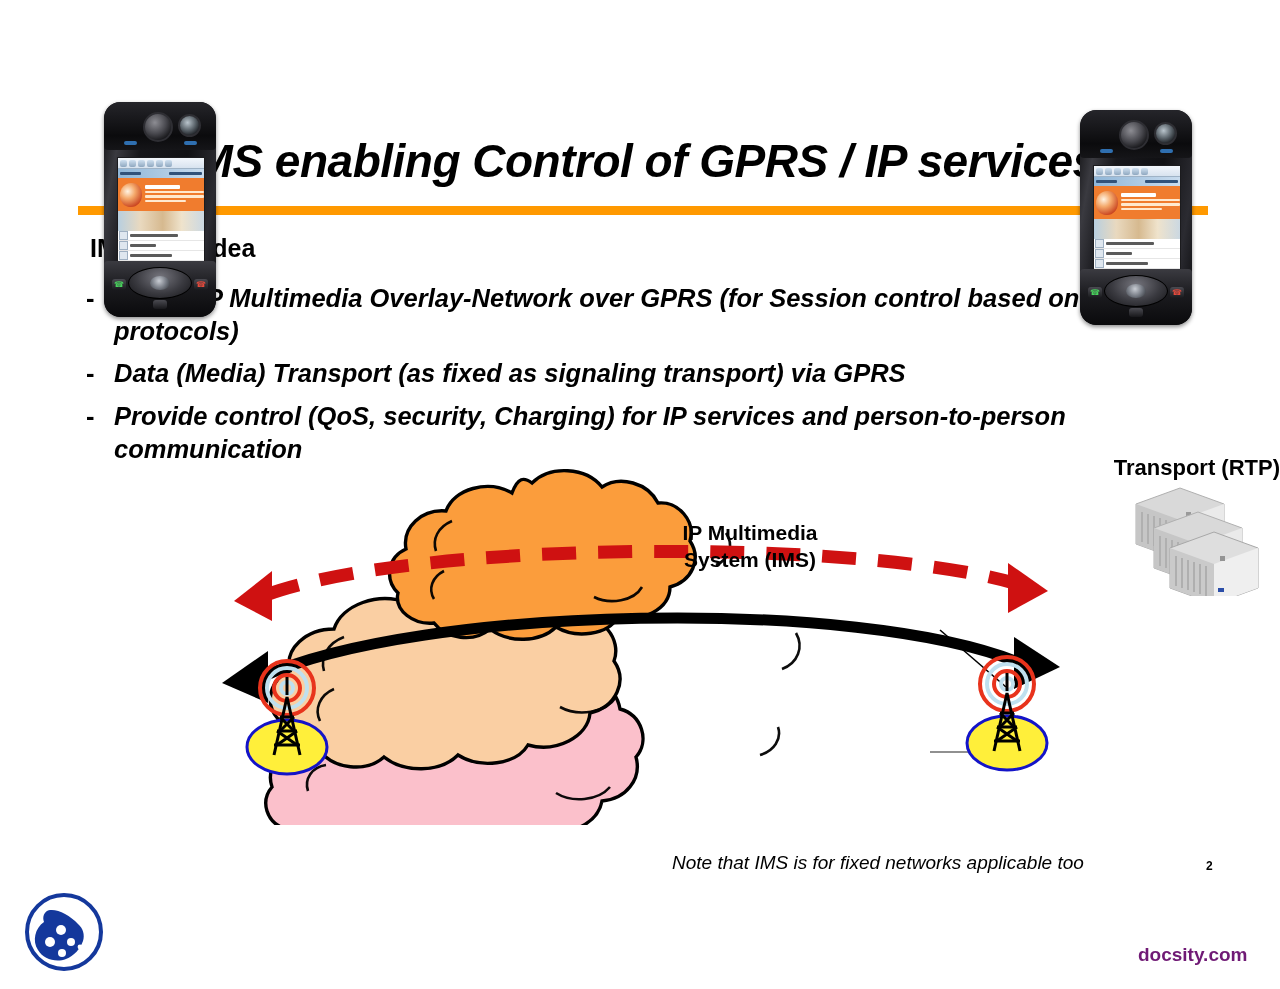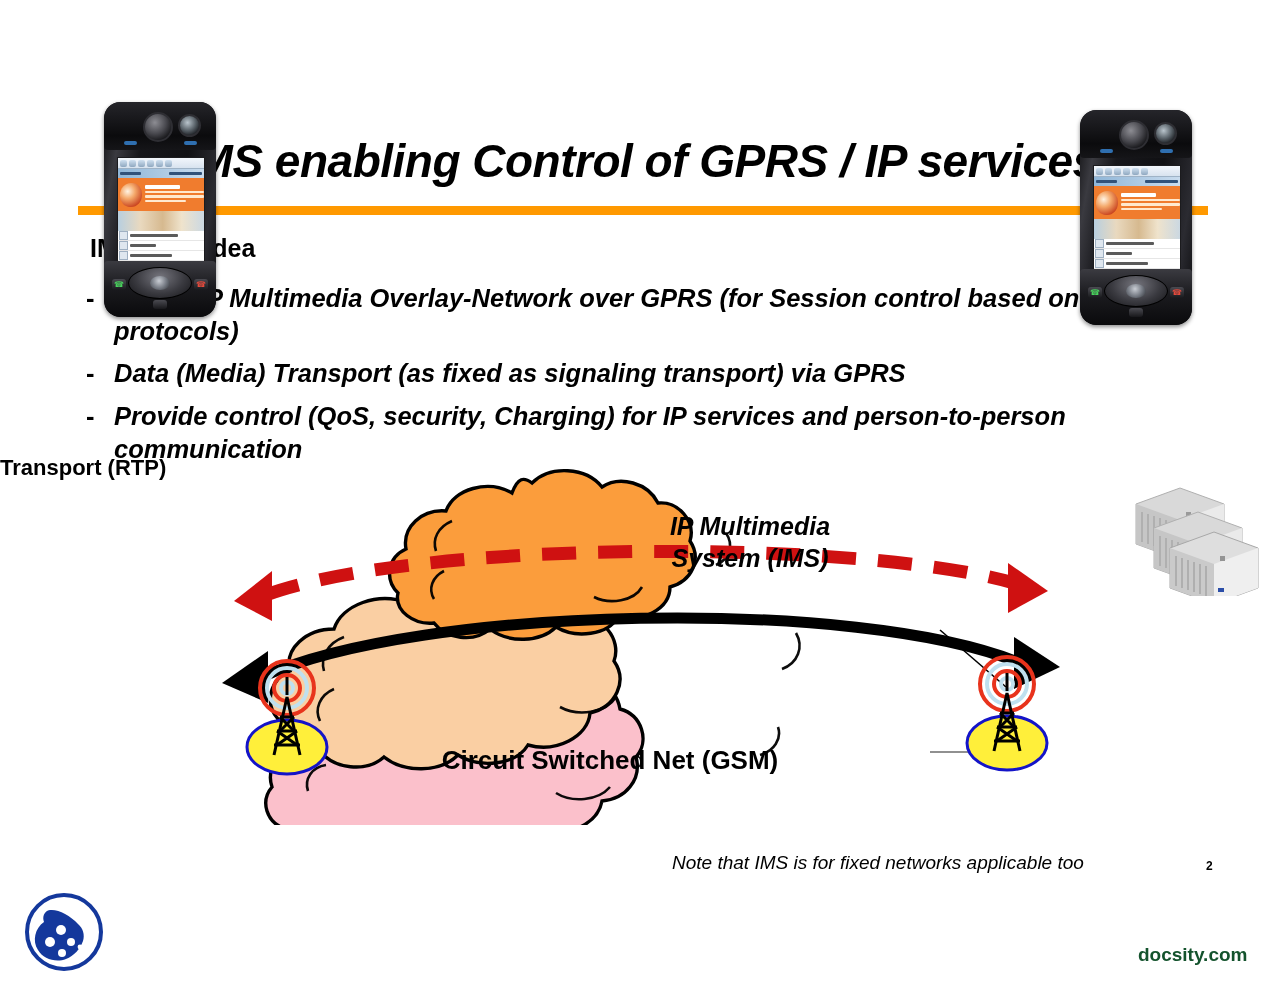--- a/index.html
+++ b/index.html
@@ -85,24 +85,23 @@
 
   .cloud-label {
     position: absolute;
     font-weight: bold;
     color: #000;
     white-space: pre;
     text-align: center;
   }
   #label-ims {
     left: 620px;
-    top: 55px;
+    top: 65px;
     width: 260px;
-    font-size: 25px;
-    font-style: italic;
+    font-size: 21px;
     line-height: 1.28;
   }
   #label-gprs {
     left: 440px;
     top: 188px;
     width: 340px;
     font-size: 26px;
   }
   #label-gsm {
     left: 390px;
@@ -117,20 +116,21 @@
     font-weight: bold;
     color: #d00000;
     white-space: nowrap;
   }
   #label-transport {
     left: 244px;
     top: 160px;
     font-size: 22px;
     font-weight: bold;
     white-space: nowrap;
+    text-align: right;
   }
 
   
   .phone {
     position: absolute;
     width: 112px;
     height: 215px;
     border-radius: 16px;
     background:
       linear-gradient(100deg, #0d0d0f 0%, #3a3a40 14%, #17171b 30%,
@@ -269,21 +269,21 @@
     font-size: 12px;
     font-weight: bold;
   }
   #docsity-logo { position: absolute; left: 22px; top: 890px; }
   #footer-link {
     position: absolute;
     left: 1138px;
     top: 944px;
     font-size: 19px;
     font-weight: bold;
-    color: #14532d;
+    color: #701a75;
     white-space: nowrap;
   }
 </style>
 </head>
 <body>
 
 <div id="slide-title">IMS enabling Control of GPRS / IP services</div>
 <div id="title-rule"></div>
 
 <div id="subhead">IMS Core Idea</div>
@@ -421,21 +421,20 @@
         <path d="M1007,236 L1007,218"></path>
         <path d="M994,296 L1007,238 L1020,296"></path>
         <path d="M997,272 L1017,272 M994,286 L1020,286 M1000,258 L1014,258"></path>
         <path d="M997,272 L1017,286 M1017,272 L997,286 M1000,258 L1014,272 M1014,258 L1000,272"></path>
       </g>
     </g>
   </svg>
 
   <div class="cloud-label" id="label-ims">IP Multimedia
 System (IMS)</div>
-  <div class="cloud-label" id="label-gsm">Circuit Switched Net (GSM)</div>
   <div id="label-transport">Transport (RTP)</div>
 </div>
 
 <div id="servers">
   <svg width="132" height="118" viewBox="0 0 132 118">
 
     <g>
       <polygon points="8,26 52,10 96,26 96,66 52,82 8,66" fill="#d9d9d9" stroke="#b0b0b0" stroke-width="1"></polygon>
       <polygon points="8,26 52,42 52,82 8,66" fill="#c6c6c6"></polygon>
       <polygon points="52,42 96,26 96,66 52,82" fill="#eaeaea"></polygon>

